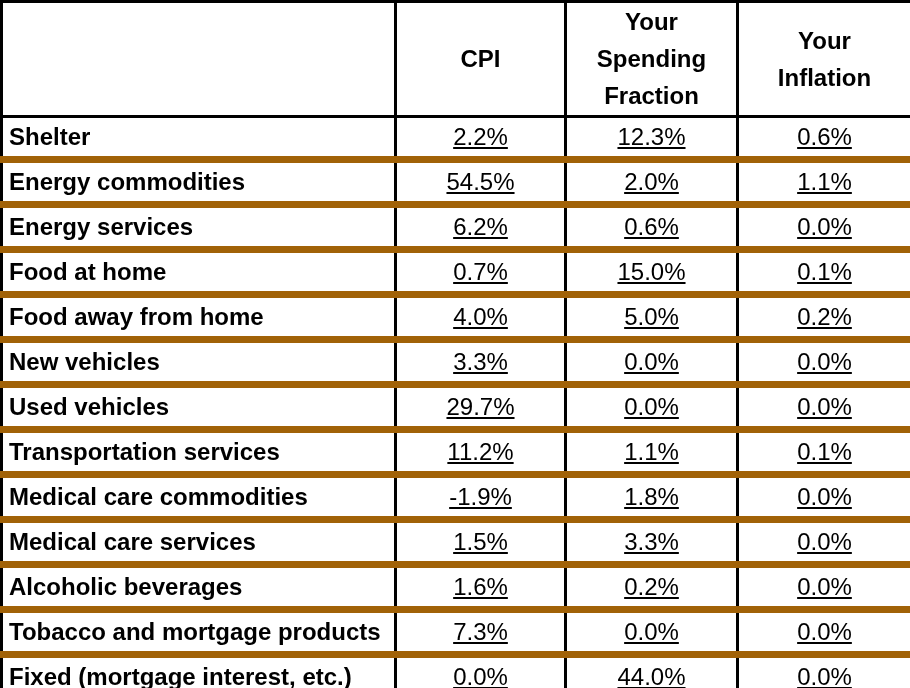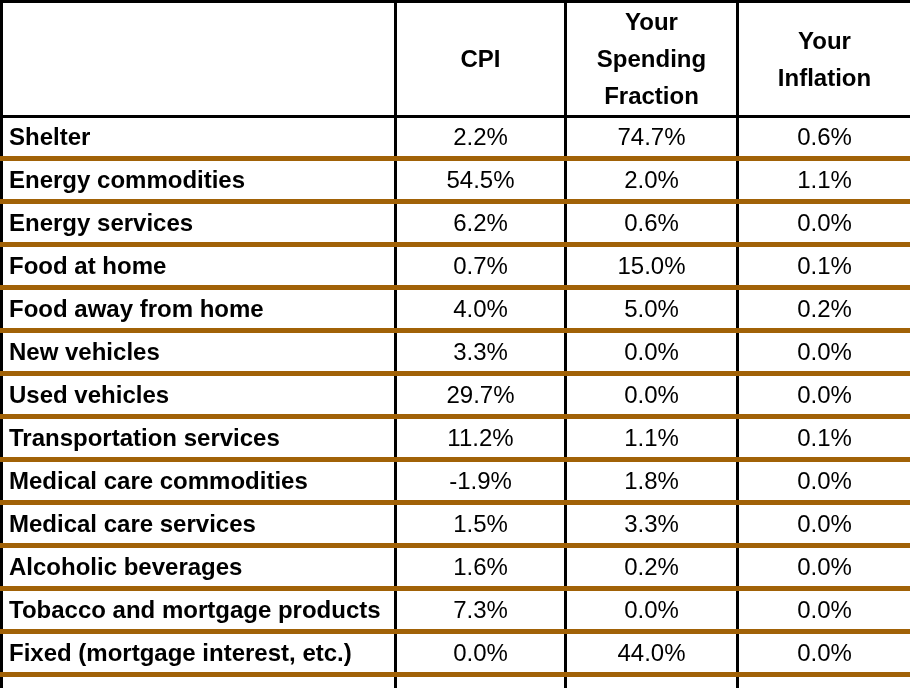--- a/index.html
+++ b/index.html
@@ -34,32 +34,33 @@
     height: 108px;
     font-weight: 700;
     text-align: center;
     vertical-align: middle;
     line-height: 1.55;
     padding: 0 10px;
   }
   
   tbody td {
     height: 38px;
-    border-bottom: 5px solid #a16207;
+    border-bottom: 7px solid #a16207;
     vertical-align: middle;
     padding: 0;
   }
   tbody td.label-cell {
     font-weight: 700;
     text-align: left;
     padding-left: 6px;
   }
   td.num-cell {
     text-align: center;
     font-weight: 400;
+    text-decoration: underline;
   }
   
   tfoot td {
     height: 40px;
     border-top: 3px solid #000000;
     font-weight: 700;
     vertical-align: middle;
   }
   tfoot td.label-cell {
     text-align: right;
@@ -85,21 +86,21 @@
       <th></th>
       <th>CPI</th>
       <th>Your Spending Fraction</th>
       <th>Your Inflation</th>
     </tr>
   </thead>
   <tbody>
     <tr>
       <td class="label-cell">Shelter</td>
       <td class="num-cell">2.2%</td>
-      <td class="num-cell">74.7%</td>
+      <td class="num-cell">12.3%</td>
       <td class="num-cell">0.6%</td>
     </tr>
     <tr>
       <td class="label-cell">Energy commodities</td>
       <td class="num-cell">54.5%</td>
       <td class="num-cell">2.0%</td>
       <td class="num-cell">1.1%</td>
     </tr>
     <tr>
       <td class="label-cell">Energy services</td>

